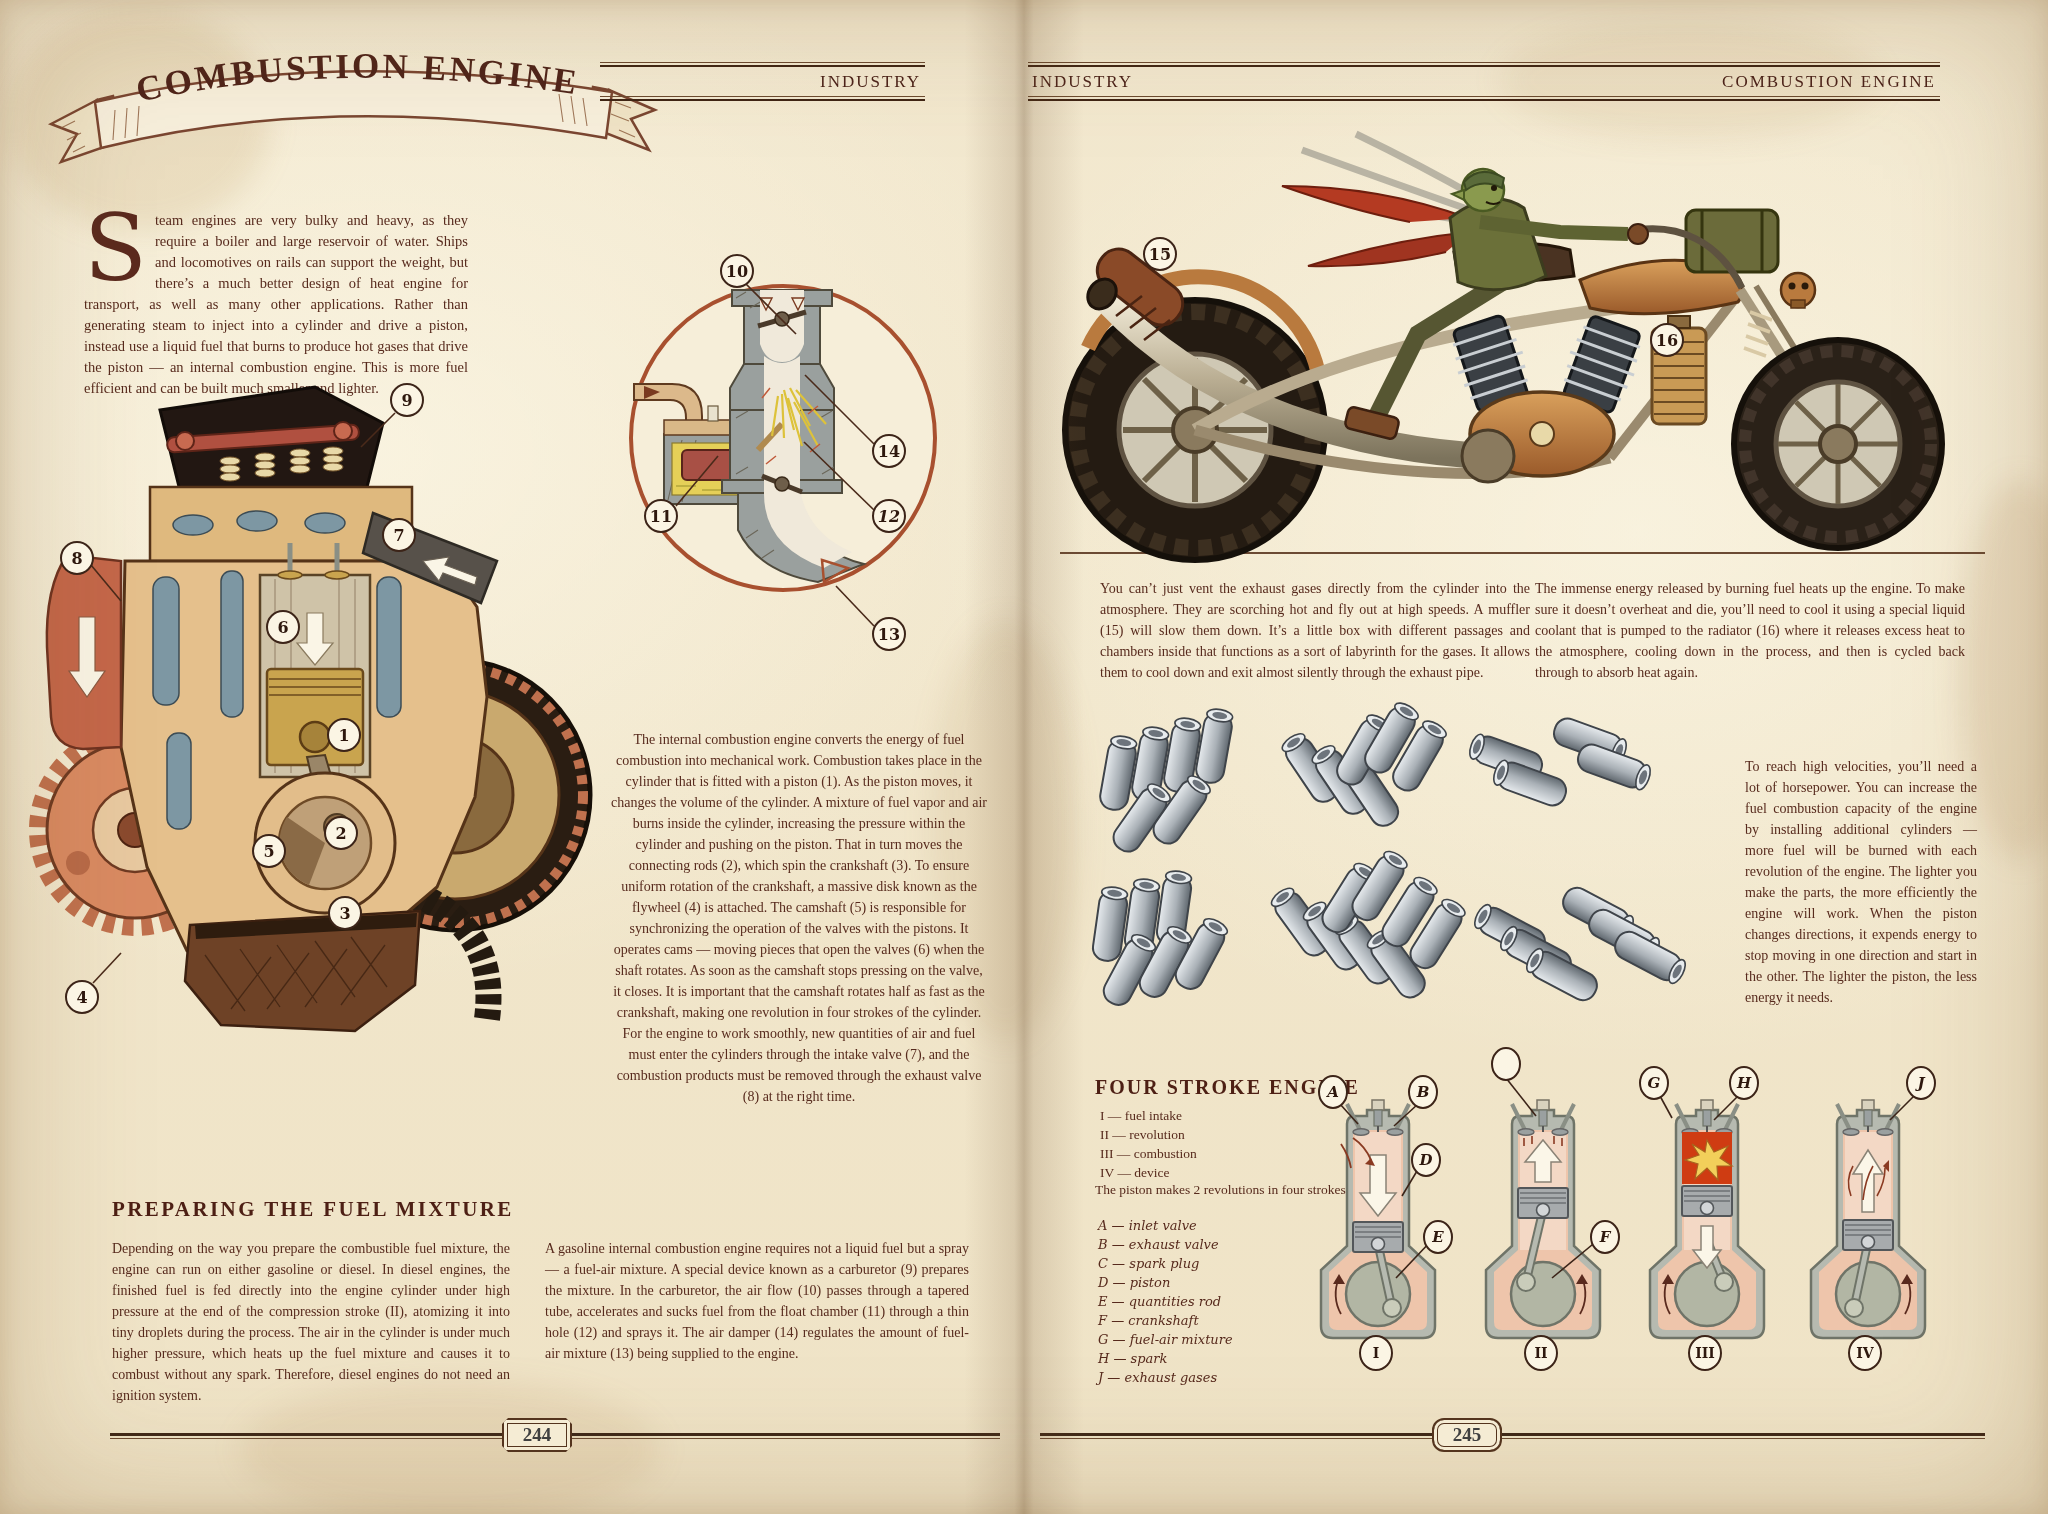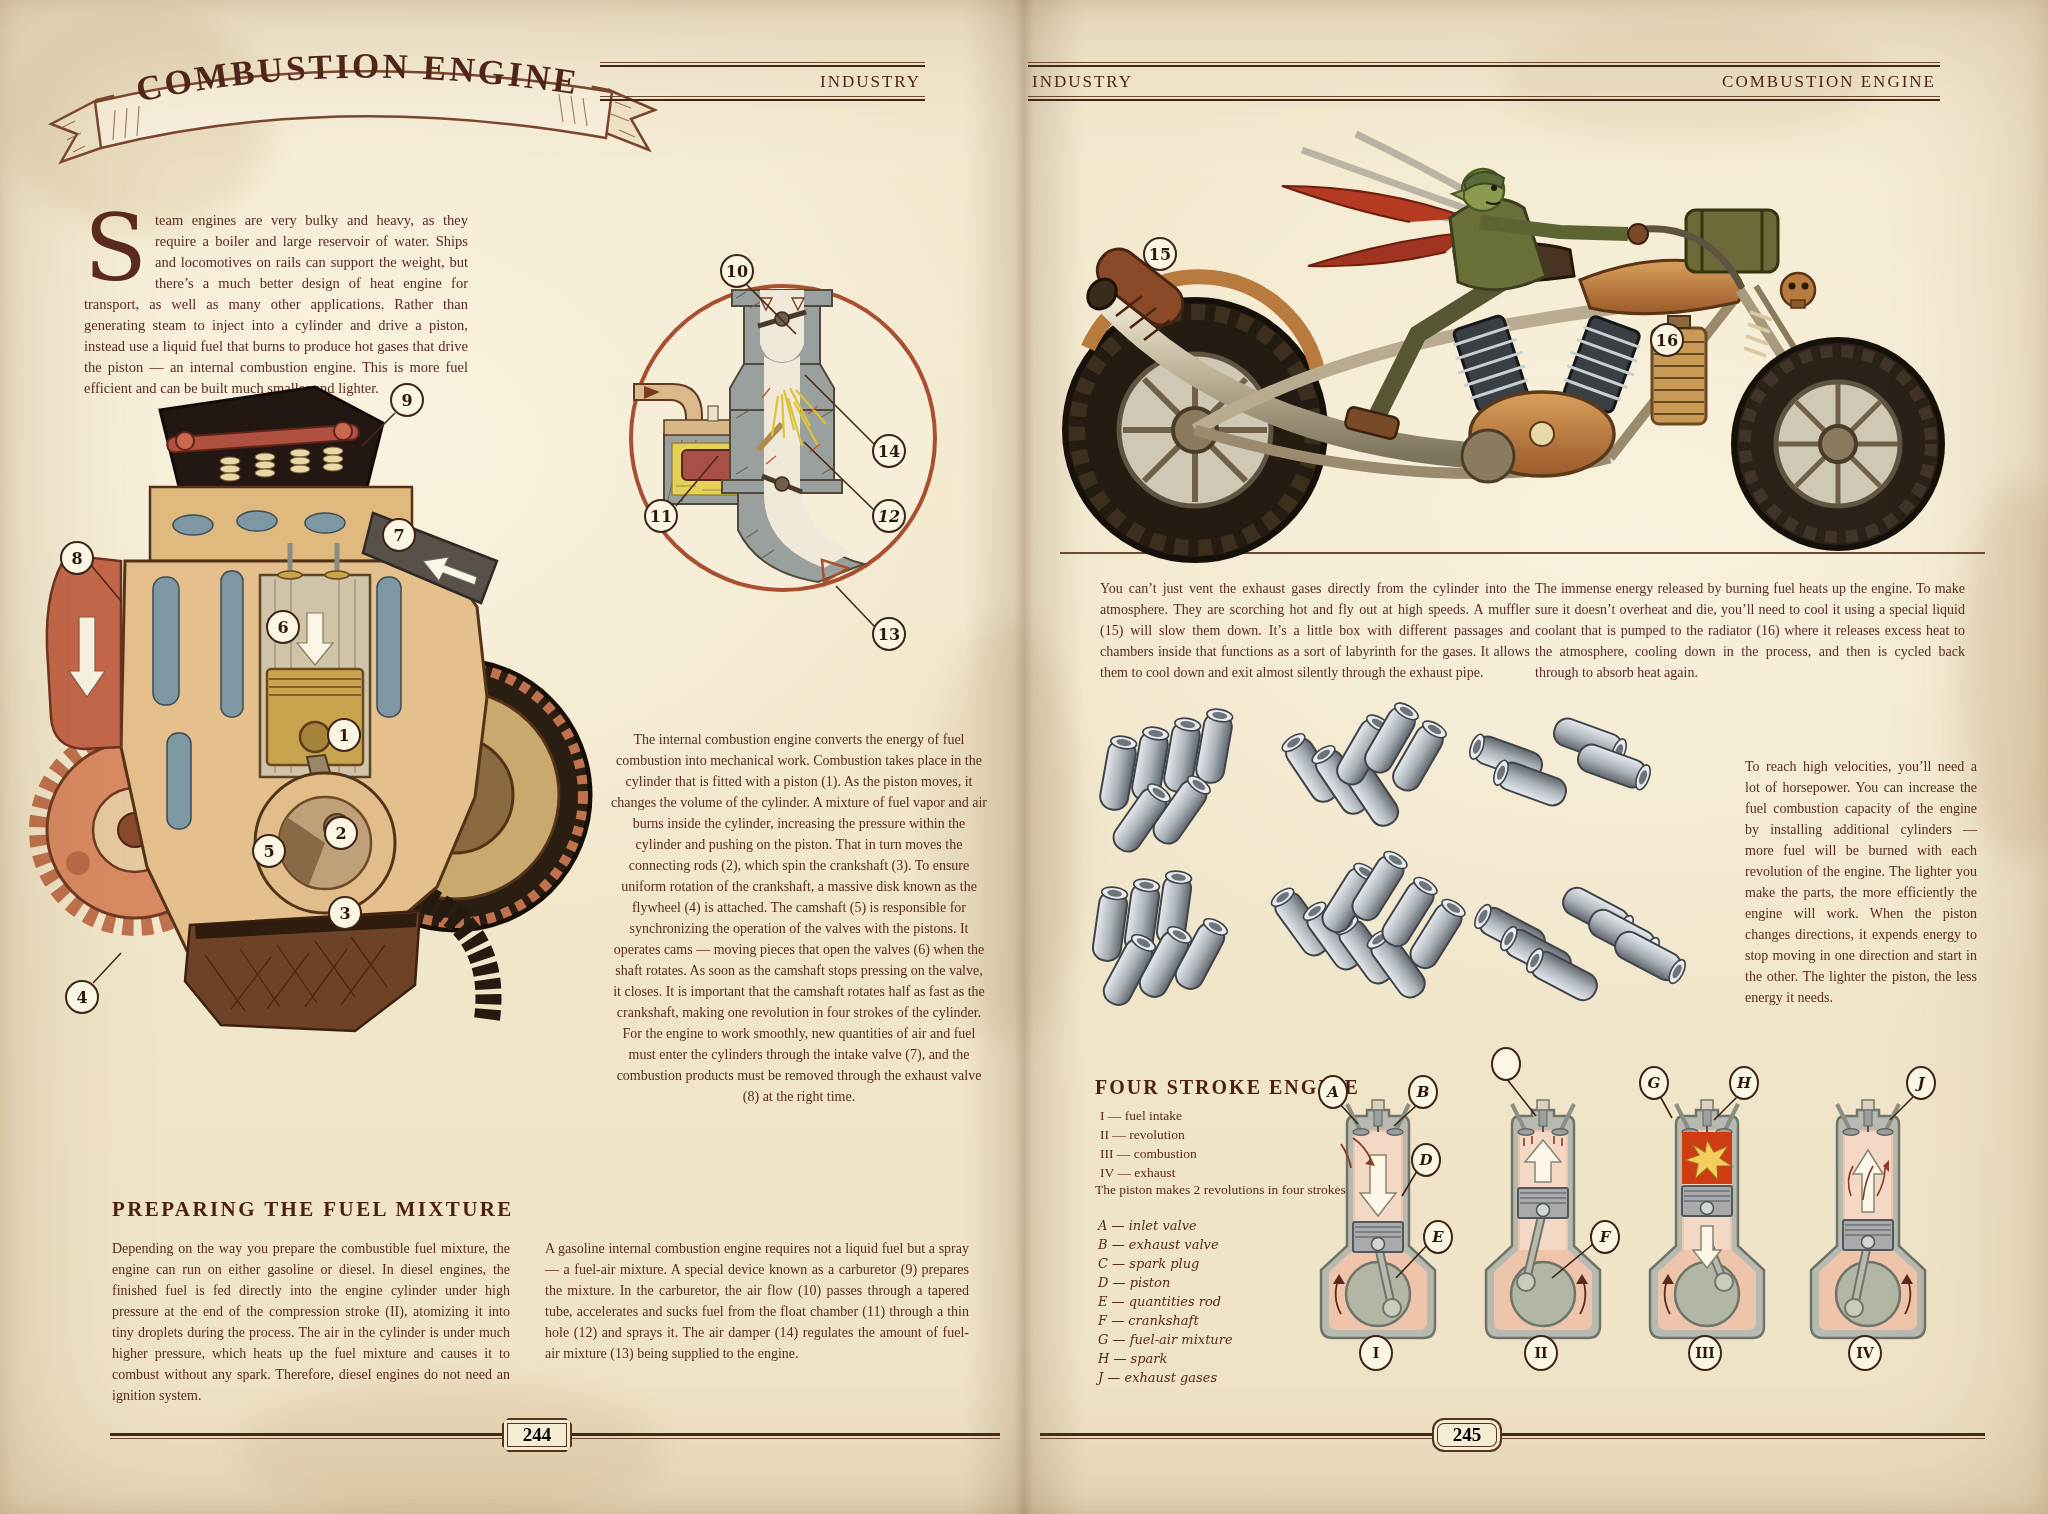--- a/index.html
+++ b/index.html
@@ -36,21 +36,21 @@
   .co{position:absolute;width:34px;height:34px;border-radius:50%;background:#fbf5e4;
       border:2.5px solid #3c2418;box-sizing:border-box;display:flex;align-items:center;justify-content:center;
       font-family:"DejaVu Serif",serif;font-size:16px;font-weight:bold;color:#2e180e;
       transform:translate(-50%,-50%);z-index:6;}
   .co.letter{width:30px;height:34px;border-radius:50%;font-style:italic;border-width:2px;font-size:15px;}
   .co.numeral{width:34px;height:36px;font-style:normal;border-width:2px;font-size:14px;}
 
   .botrule{position:absolute;height:2px;border-top:3px solid #3f2818;border-bottom:1px solid #6b4a30;}
   .cartouche{position:absolute;width:66px;height:30px;background:#f5ecd4;border:2px solid #54341e;
       box-shadow:inset 0 0 0 3px #f5ecd4, inset 0 0 0 4px #54341e;
-      display:flex;align-items:center;justify-content:center;font-size:19px;font-weight:bold;color:#000000;
+      display:flex;align-items:center;justify-content:center;font-size:19px;font-weight:bold;color:#404040;
       transform:translate(-50%,-50%);z-index:7;
       clip-path:polygon(6px 0,calc(100% - 6px) 0,100% 6px,100% calc(100% - 6px),calc(100% - 6px) 100%,6px 100%,0 calc(100% - 6px),0 6px);}
   svg{position:absolute;overflow:visible;}
   svg text{font-family:"Liberation Serif",serif;}
 </style>
 </head>
 <body>
 
 <div class="spread">
 
@@ -482,21 +482,21 @@
 
   <div class="bodytext" style="left:1745px;top:756px;width:232px;">
     <p>To reach high velocities, you’ll need a lot of horsepower. You can increase the fuel combustion capacity of the engine by installing additional cylinders — more fuel will be burned with each revolution of the engine. The lighter you make the parts, the more efficiently the engine will work. When the piston changes directions, it expends energy to stop moving in one direction and start in the other. The lighter the piston, the less energy it needs.</p>
   </div>
 
   <div class="fs-head" style="left:1095px;top:1076px;">FOUR STROKE ENGINE</div>
   <div class="fs-list" style="left:1100px;top:1106px;">
     <div>I — fuel intake</div>
     <div>II — revolution</div>
     <div>III — combustion</div>
-    <div>IV — exhaust</div>
+    <div>IV — device</div>
   </div>
   <div class="fs-note" style="left:1095px;top:1182px;">The piston makes 2 revolutions in four strokes.</div>
   <div class="fs-legend" style="left:1098px;top:1216px;">
     <div>A — inlet valve</div>
     <div>B — exhaust valve</div>
     <div>C — spark plug</div>
     <div>D — piston</div>
     <div>E — quantities rod</div>
     <div>F — crankshaft</div>
     <div>G — fuel-air mixture</div>

